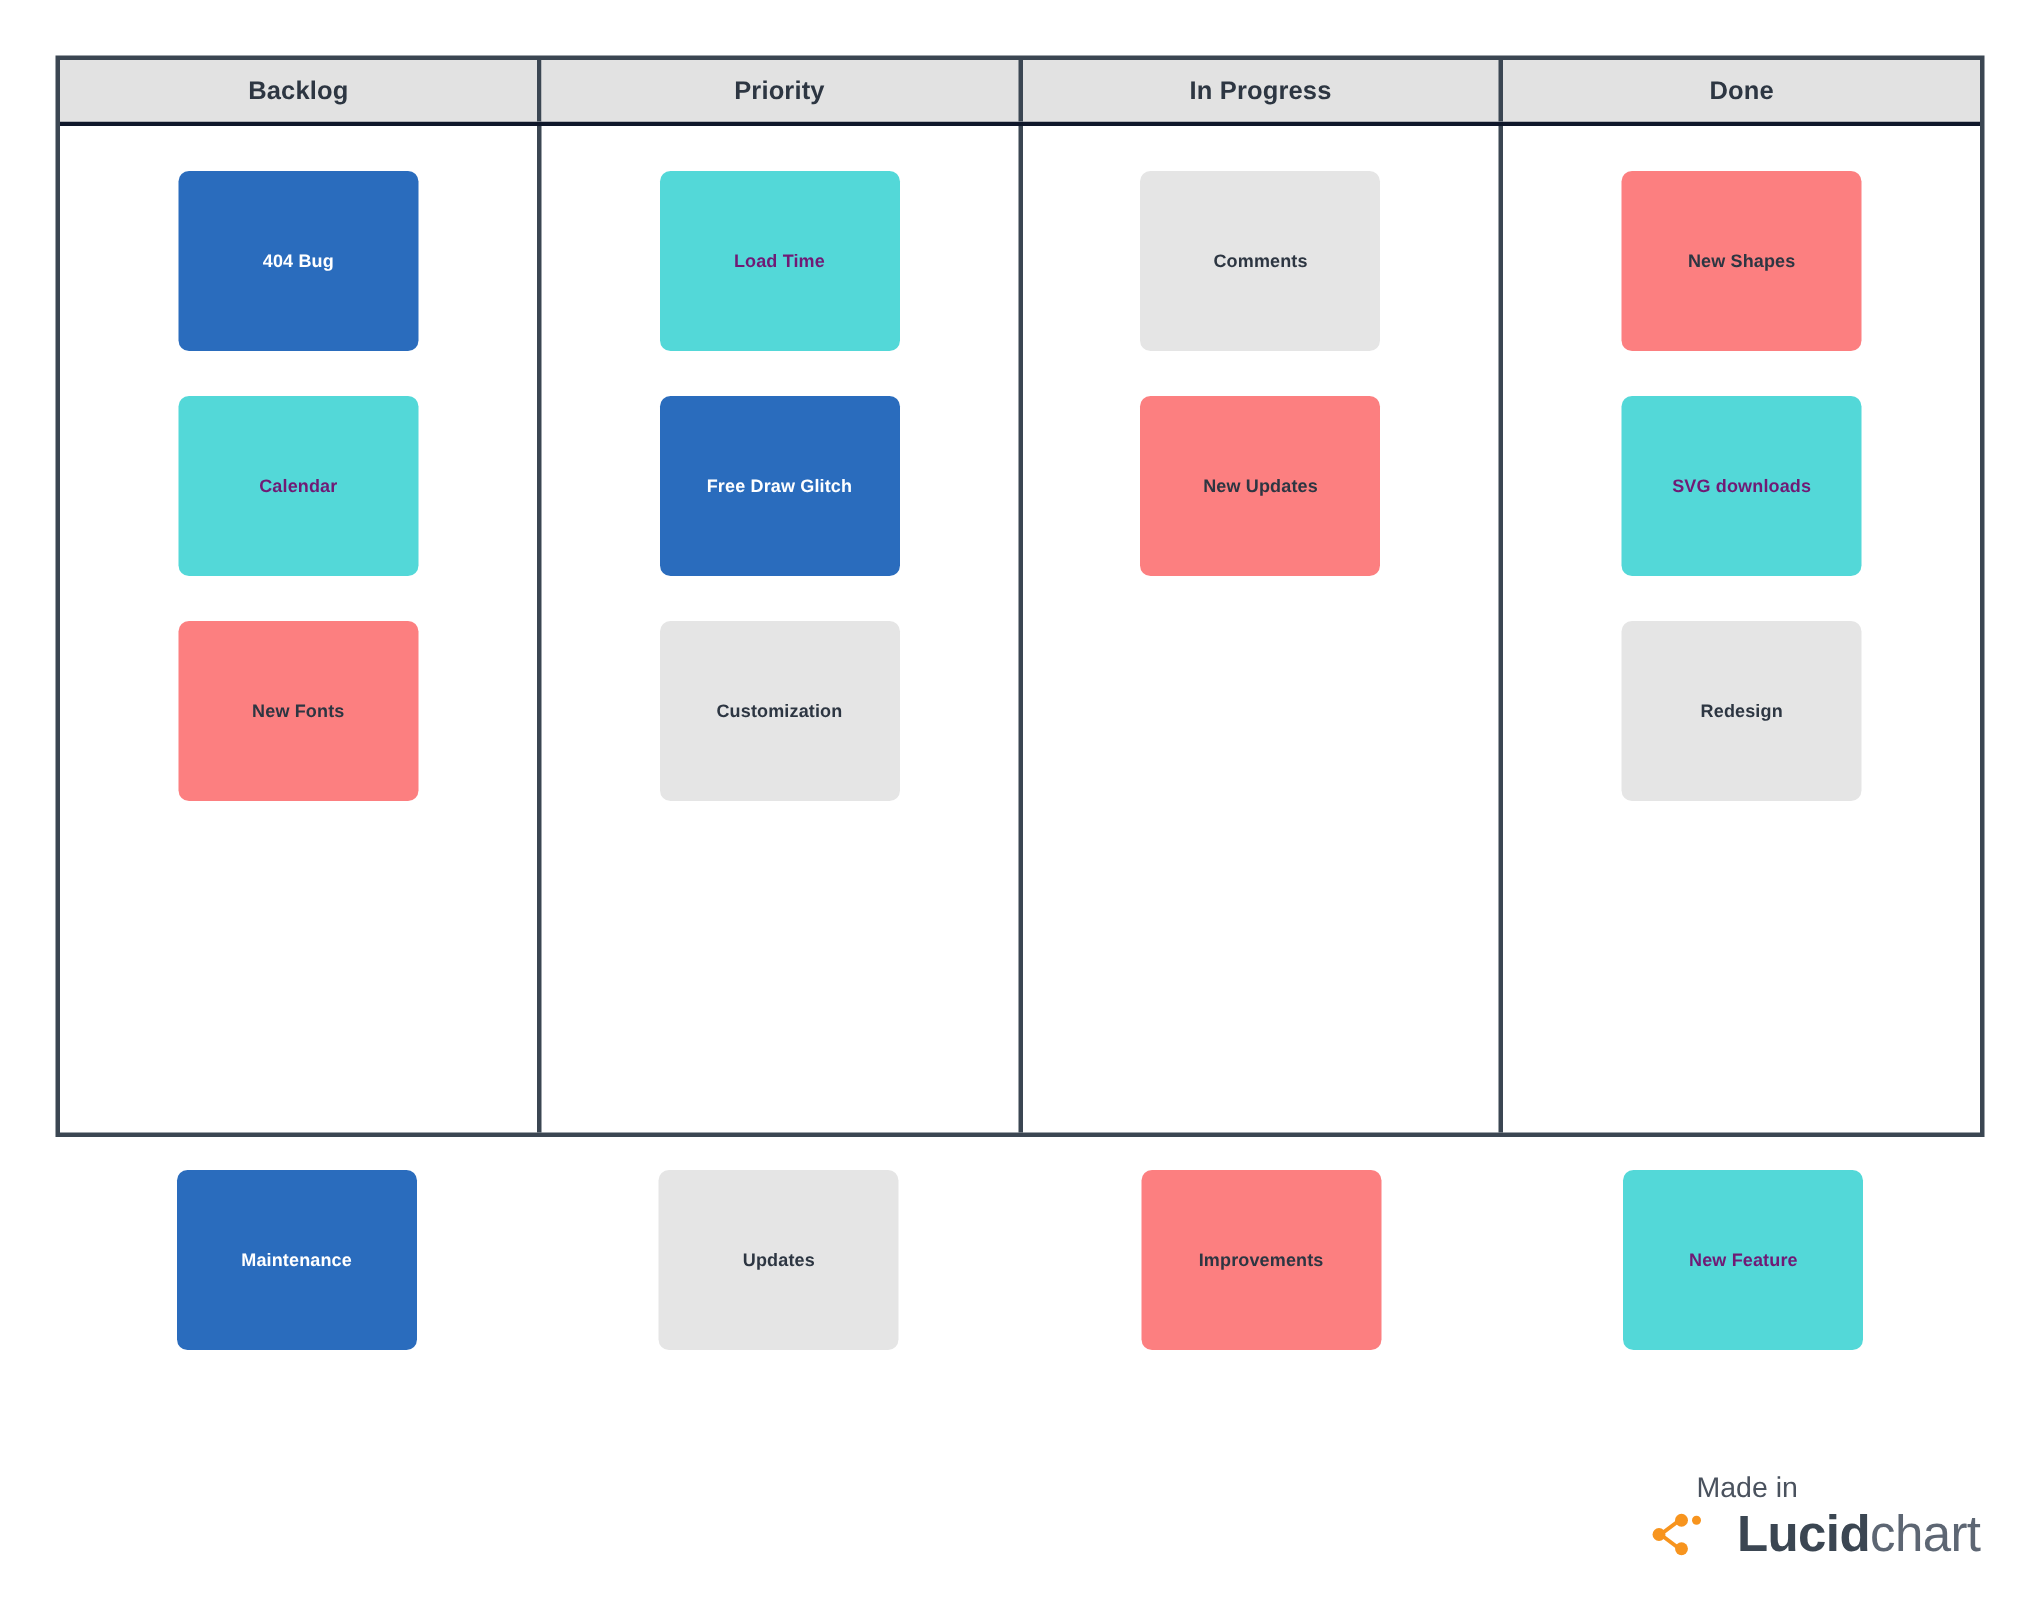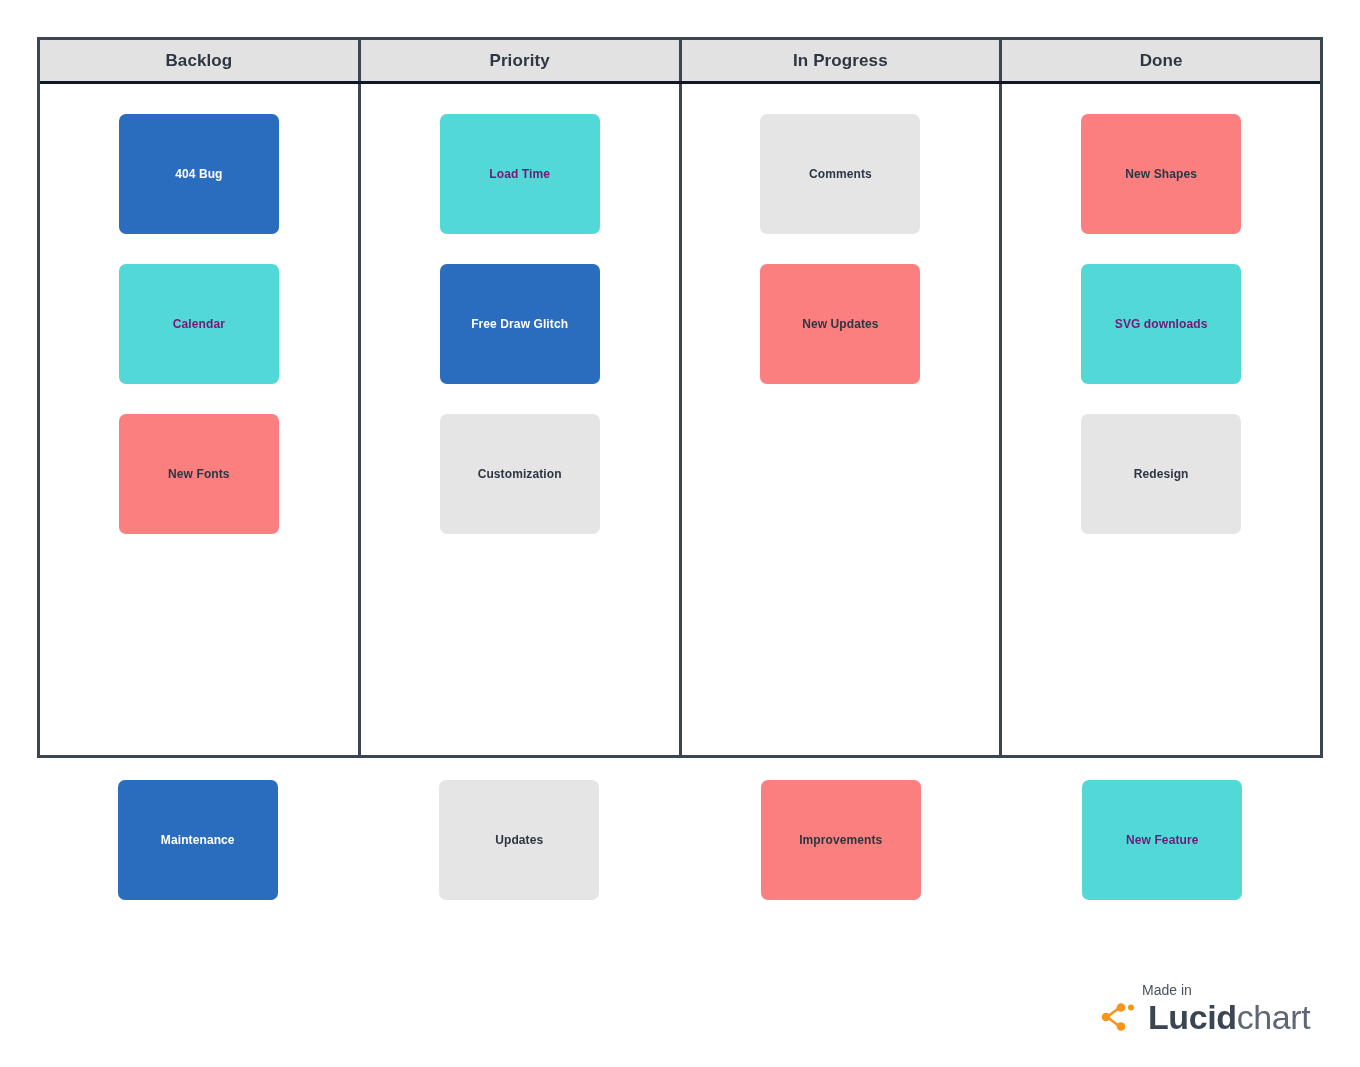--- a/index.html
+++ b/index.html
@@ -110,30 +110,30 @@
   .logo {
     position: absolute;
     right: 40px;
     top: 982px;
     width: 220px;
     display: flex;
     flex-direction: column;
     align-items: flex-start;
   }
   .logo-made {
-    font-size: 14px;
+    font-size: 19px;
     color: #4a525e;
-    margin-left: 42px;
+    margin-left: 31px;
     margin-bottom: 2px;
     font-weight: normal;
   }
   .logo-row {
     display: flex;
     align-items: center;
-    gap: 14px;
+    gap: 24px;
   }
   .logo-mark { width: 34px; height: 30px; display: block; }
   .logo-word {
     font-size: 34px;
     line-height: 1;
     letter-spacing: -0.4px;
   }
   .logo-word .lucid { font-weight: bold; color: #3b4652; }
   .logo-word .chart { font-weight: normal; color: #5d6673; }
 </style>

